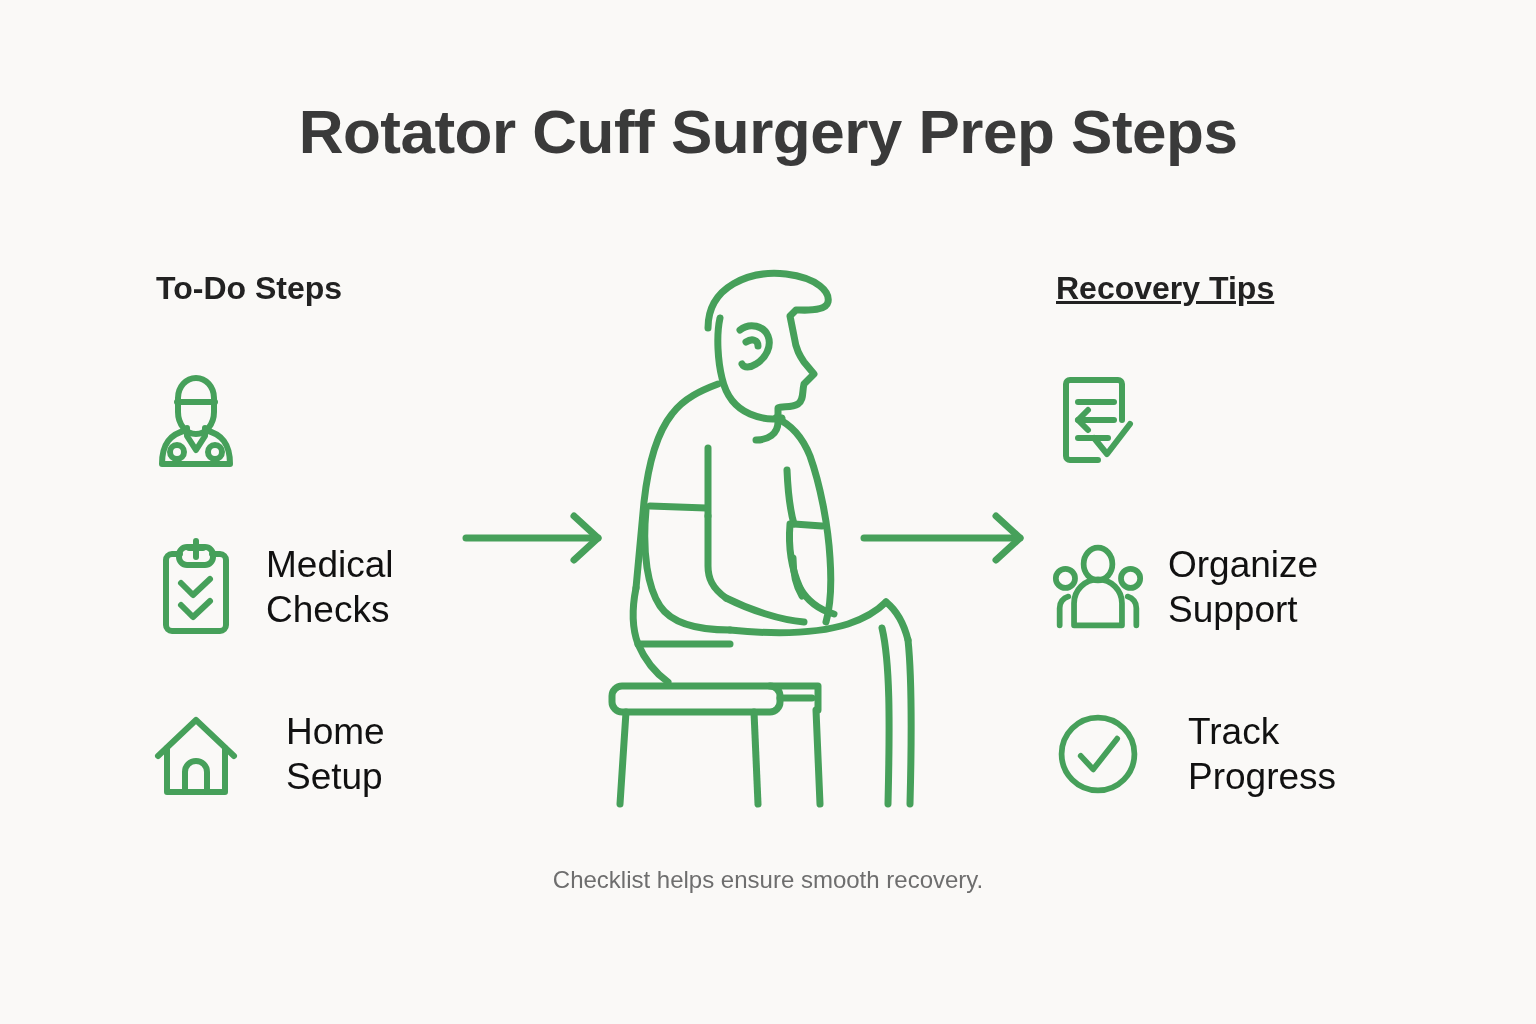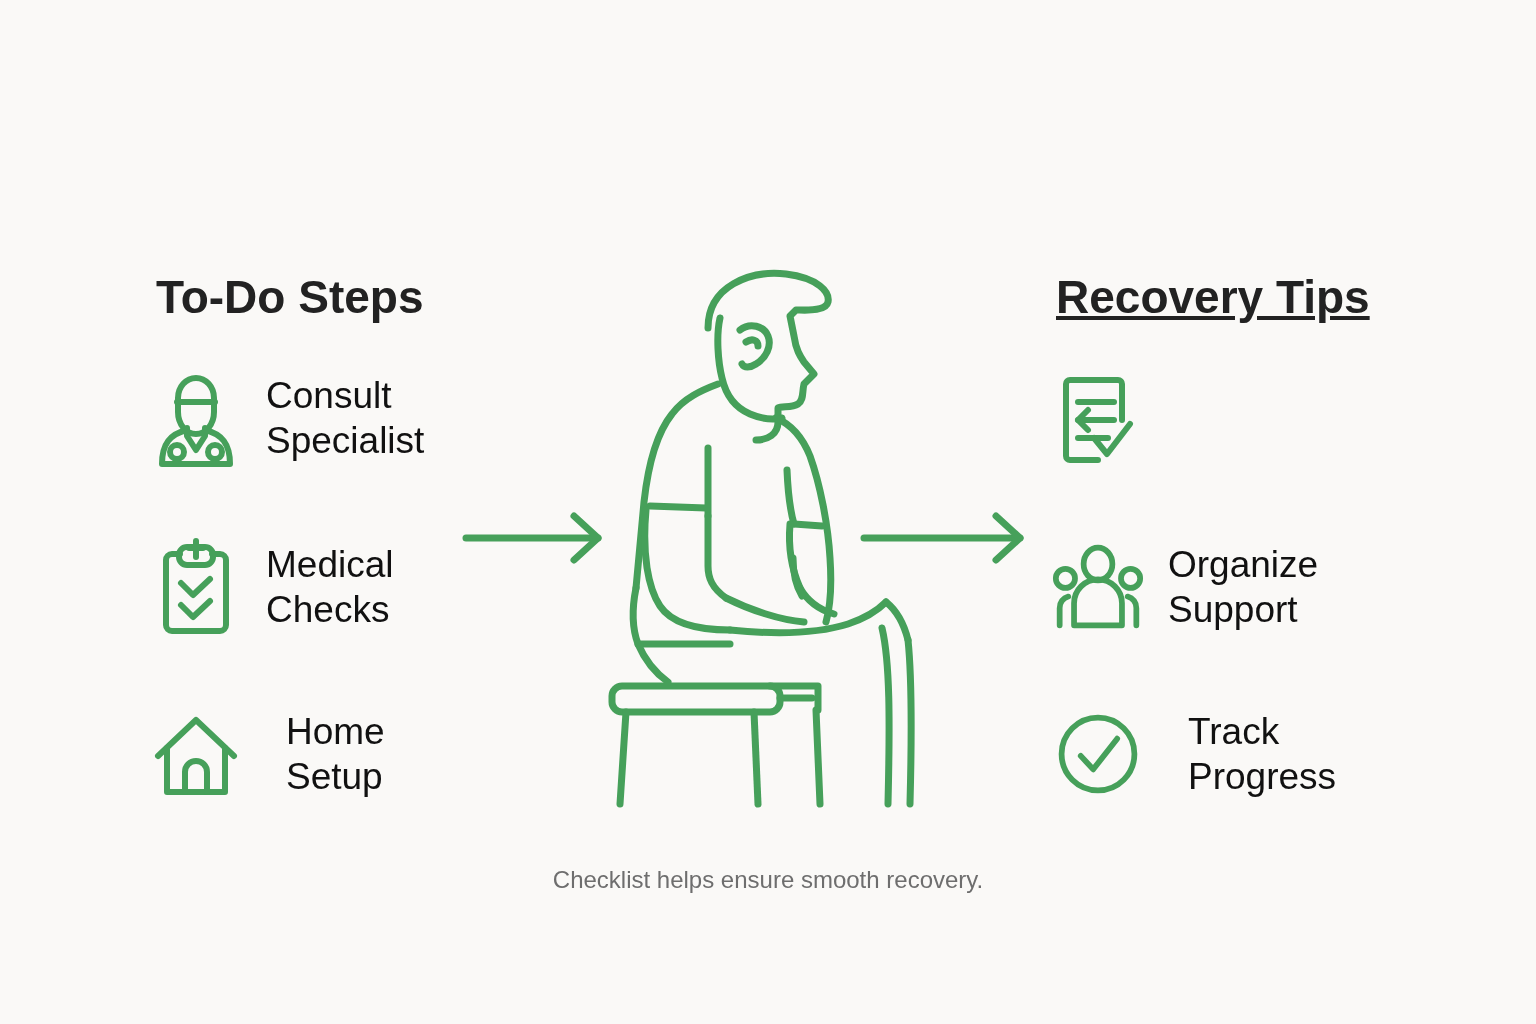--- a/index.html
+++ b/index.html
@@ -30,21 +30,21 @@
     font-size: 62px;
     font-weight: bold;
     color: #3a3a3a;
     letter-spacing: -0.5px;
     white-space: nowrap;
   }
 
   
   .col-heading {
     position: absolute;
-    font-size: 46px;
+    font-size: 32px;
     font-weight: bold;
     color: #222222;
     white-space: nowrap;
   }
   .col-heading.left  { left: 156px; top: 270px; }
   .col-heading.right { left: 1056px; top: 270px; text-decoration: underline; }
 
   
   .item {
     position: absolute;
@@ -102,40 +102,39 @@
     font-size: 24px;
     color: #6e6e6e;
     white-space: nowrap;
   }
 </style>
 </head>
 <body>
 
 <div class="canvas">
 
+  <div class="title">Rotator Cuff Surgery Prep Steps</div>
 
   <div class="left-col">
 
     <div class="col-heading left">To-Do Steps</div>
 
     <div class="item row1">
       <div class="icon-box">
         <svg width="88" height="100" viewBox="0 0 88 100">
           <g fill="none" stroke="#46a05a" stroke-width="6" stroke-linecap="round" stroke-linejoin="round">
             <path d="M26 30 a18 20 0 0 1 36 0 l0 14 a18 22 0 0 1 -36 0 Z"></path>
             <path d="M25 34 L63 34"></path>
             <path d="M35 60 L35 68 L44 82 L53 68 L53 60"></path>
             <path d="M35 62 C18 66 10 76 10 96 L78 96 C78 76 70 66 53 62"></path>
             <circle cx="25" cy="84" r="7"></circle>
             <circle cx="63" cy="84" r="7"></circle>
           </g>
         </svg>
       </div>
-      <div class="label">Consult
-Specialist</div>
     </div>
 
     <div class="item row2">
       <div class="icon-box">
         <svg width="88" height="100" viewBox="0 0 88 100">
           <g fill="none" stroke="#46a05a" stroke-width="6" stroke-linecap="round" stroke-linejoin="round">
             <path d="M28 17 L20 17 a6 6 0 0 0 -6 6 L14 88 a6 6 0 0 0 6 6 L68 94 a6 6 0 0 0 6 -6 L74 23 a6 6 0 0 0 -6 -6 L60 17"></path>
             <rect x="27" y="10" width="34" height="18" rx="8"></rect>
             <path d="M44 4 L44 20"></path>
             <path d="M37 11 L51 11"></path>

